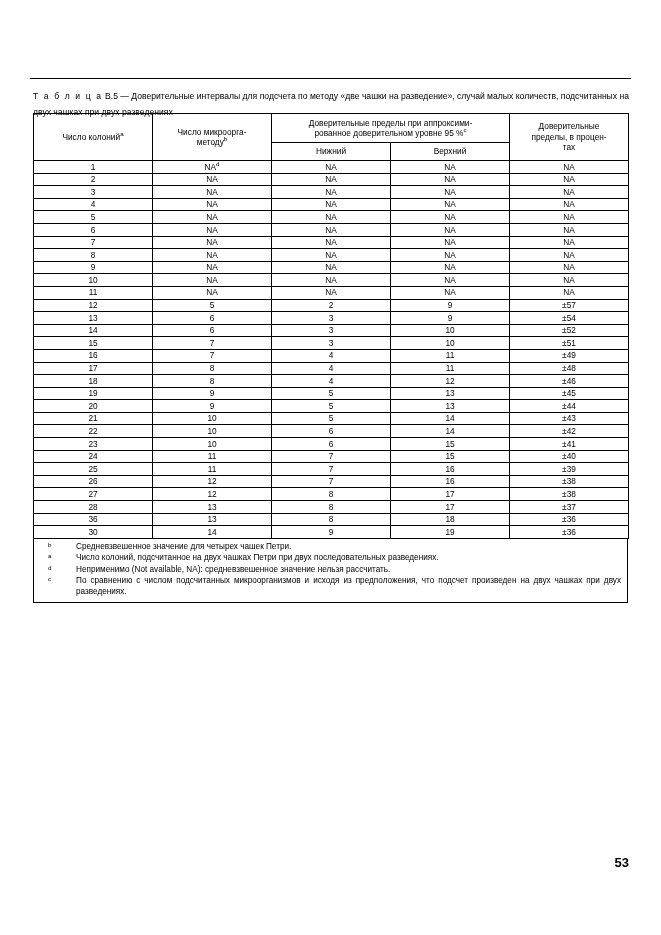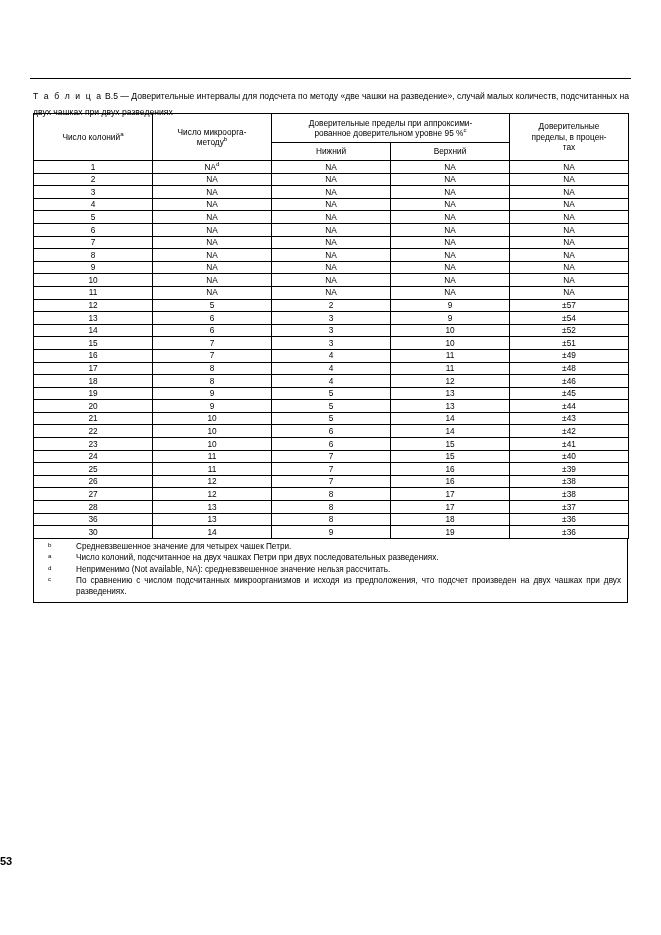--- a/index.html
+++ b/index.html
@@ -114,23 +114,24 @@
     position: absolute;
     left: 8px;
     top: -2px;
     font-size: 6.2px;
   }
   .pagenum {
     position: absolute;
     left: 0;
     top: 855px;
     width: 661px;
+    text-align: right;
     padding-right: 32px;
     box-sizing: border-box;
-    font-size: 11px;
+    font-size: 13px;
     font-weight: bold;
   }
 </style>
 </head>
 <body>
 
 <div class="page">
 
   <div class="header-rule"></div>
 

